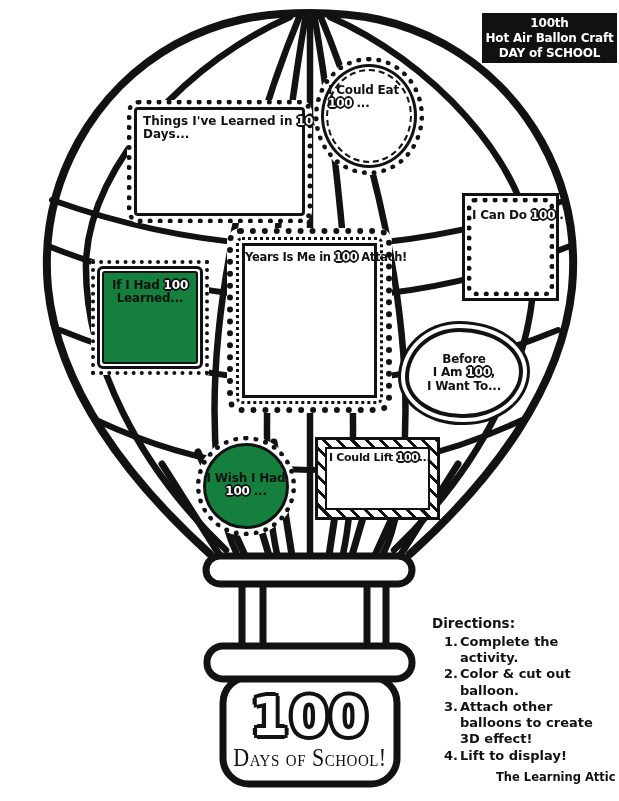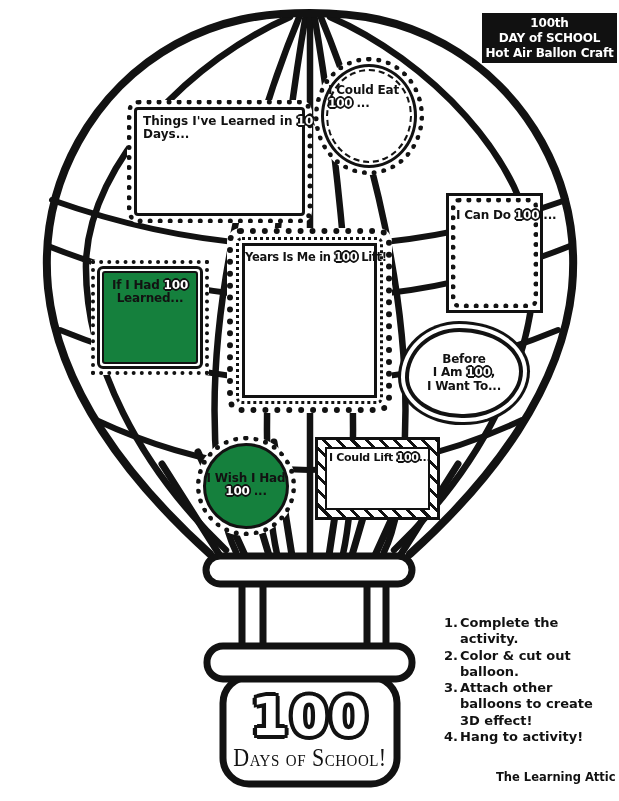--- a/index.html
+++ b/index.html
@@ -24,21 +24,21 @@
   .f-things{left:127px;top:100px;width:185px;height:123px;}
   .sc-out{width:100%;height:100%;border:5px dotted #121212;border-radius:12px;padding:2px;background:#fff;}
   .sc-in{width:100%;height:100%;border:3.5px solid #121212;border-radius:4px;background:#fff;}
 
   .f-eat{left:314px;top:57px;width:110px;height:118px;}
   .ov-out{width:100%;height:100%;border:5px dotted #121212;border-radius:50%;padding:2px;background:#fff;}
   .ov-mid{width:100%;height:100%;border:3px solid #121212;border-radius:50%;padding:2px;background:#fff;}
   .ov-in{width:100%;height:100%;border:2px dashed #121212;border-radius:50%;background:#fff;
          padding-top:13px;font-size:12px;letter-spacing:-.2px;}
 
-  .f-cando{left:418px;top:193px;width:125px;height:120px;padding-left:28px;}
+  .f-cando{left:434px;top:193px;width:125px;height:108px;padding-left:28px;}
   .sq-out{width:100%;height:100%;border:3.5px solid #121212;padding:2px;background:#fff;}
   .sq-in{width:100%;height:100%;border:5px dotted #121212;border-radius:8px;background:#fff;
          text-align:center;padding-top:6px;white-space:nowrap;letter-spacing:-.2px;}
 
   .f-dollars{left:91px;top:260px;width:118px;height:115px;}
   .st-out{width:100%;height:100%;border:4px dotted #121212;padding:2px;background:#fff;}
   .st-mid{width:100%;height:100%;border:3.5px solid #121212;border-radius:6px;padding:2px;background:#fff;}
   .st-in{width:100%;height:100%;border:2px solid #121212;border-radius:3px;background:#15803d;
          text-align:center;padding-top:6px;letter-spacing:-.2px;}
 
@@ -119,22 +119,22 @@
           <path d="M386,580 L386,652"></path>
       </g>
       <rect x="206" y="556" width="206" height="28" rx="14" stroke-width="7" fill="#fff"></rect>
       <rect x="223" y="677" width="174" height="107" rx="26" stroke-width="7" fill="#fff"></rect>
       <rect x="207" y="646" width="205" height="33" rx="16" stroke-width="7" fill="#fff"></rect>
     </g>
   </svg>
 
   <div class="badge">
     <span>100th</span>
+    <span>Hot Air Ballon Craft</span>
     <span>DAY of SCHOOL</span>
-    <span>Hot Air Ballon Craft</span>
   </div>
 
   <div class="frame f-things">
     <div class="sc-out">
       <div class="sc-in txt">
         <span class="nw"><span>Things I've Learned in</span>
           <span class="n100">100</span></span><br>
         <span>Days...</span>
       </div>
     </div>
@@ -173,21 +173,21 @@
       </div>
     </div>
   </div>
 
   <div class="frame f-me">
     <div class="me-out">
       <div class="me-dots">
         <div class="me-in">
           <span>Years Is Me in</span>
           <span class="n100">100</span>
-          <span>Lift!</span>
+          <span>Attach!</span>
         </div>
       </div>
     </div>
   </div>
 
   <div class="frame f-before">
     <div>
       <span>Before</span><br>
       <span>I Am</span>
       <span class="n100">100</span><span>,</span><br>
@@ -213,35 +213,36 @@
       </div>
     </div>
   </div>
 
   <div class="basket-txt">
     <span class="big100">100</span>
     <span class="basket-cap">Days of School!</span>
   </div>
 
   <div class="dirs">
+    <div class="t">Directions:</div>
     <ol>
       <li>
         <span class="mk">1.</span>
         <span>Complete the activity.</span>
       </li>
       <li>
         <span class="mk">2.</span>
         <span>Color &amp; cut out balloon.</span>
       </li>
       <li>
         <span class="mk">3.</span>
         <span>Attach other balloons to create 3D effect!</span>
       </li>
       <li>
         <span class="mk">4.</span>
-        <span>Hang to activity!</span>
+        <span>Lift to display!</span>
       </li>
     </ol>
   </div>
 
   <div class="credit">The Learning Attic</div>
 
 </div>
 
 </body></html>

